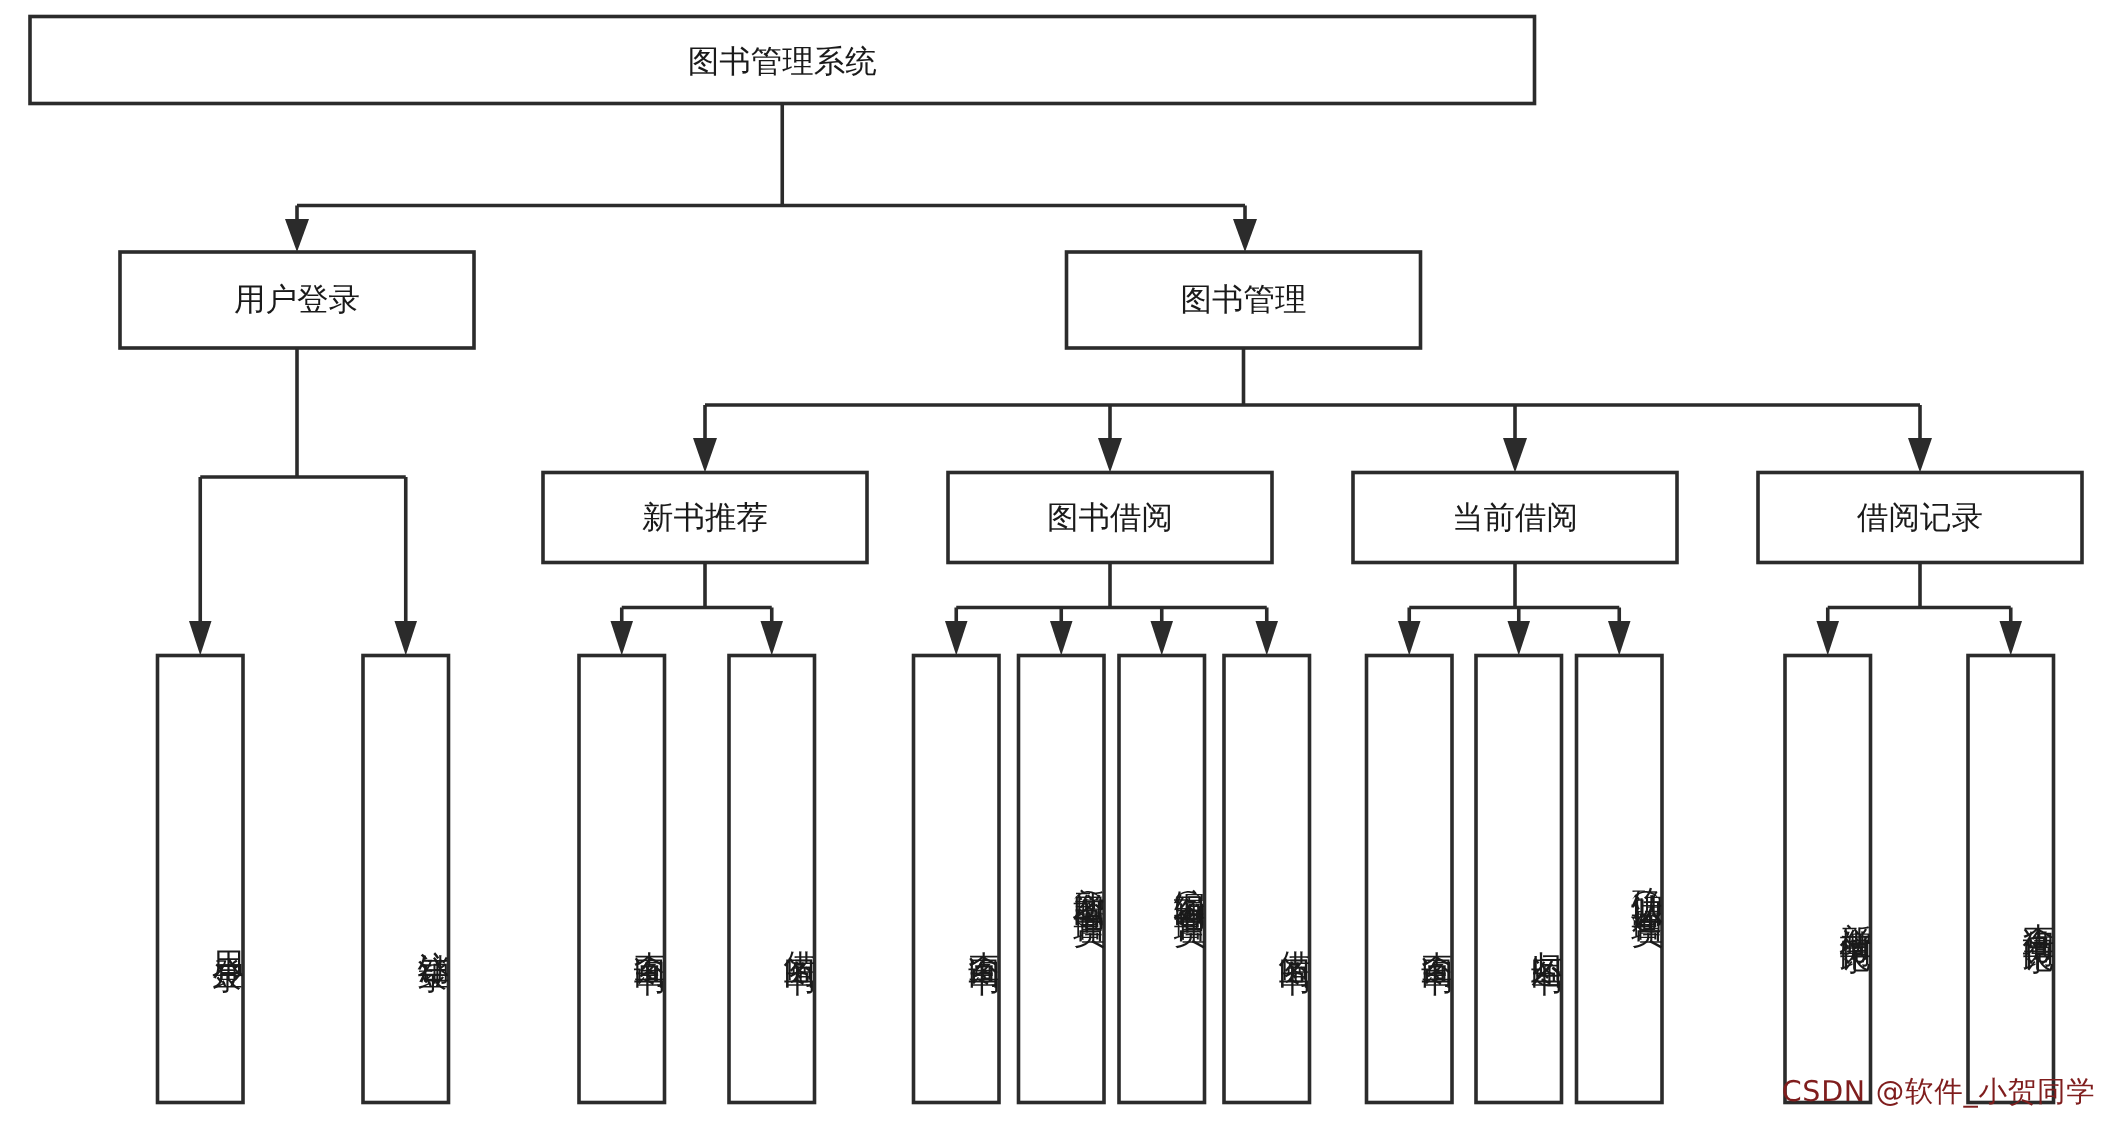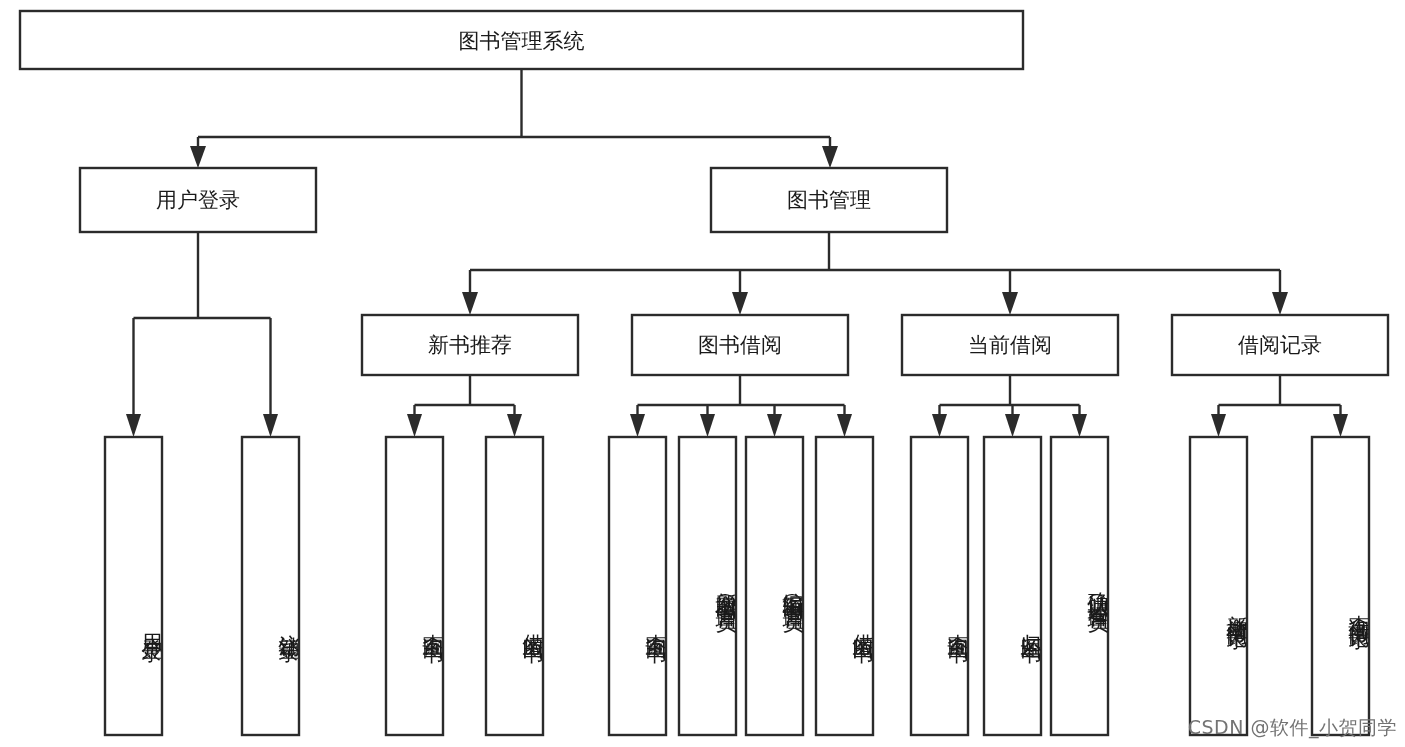--- a/index.html
+++ b/index.html
@@ -62,21 +62,21 @@
     justify-content: center;
     white-space: nowrap;
     pointer-events: none;
   }
   .watermark {
     position: absolute;
     right: 8px;
     bottom: 6px;
     font-family: "DejaVu Sans", "Liberation Sans", sans-serif;
     font-size: 19px;
-    color: #737373;
+    color: #7f1d1d;
     letter-spacing: 0.5px;
     white-space: nowrap;
   }
 </style>
 </head>
 <body>
 
 <div id="diagram-root">
 
   <svg class="canvas" viewBox="0 0 1405 747">

